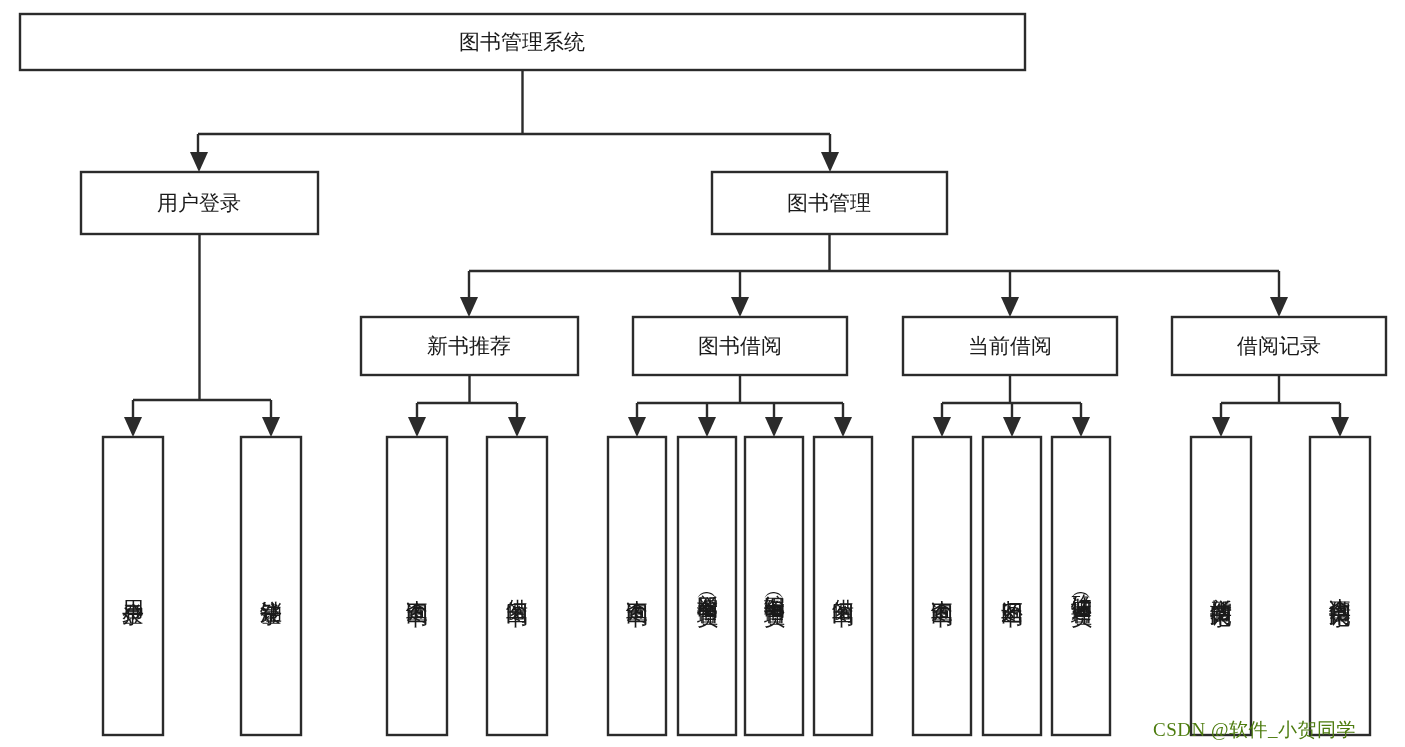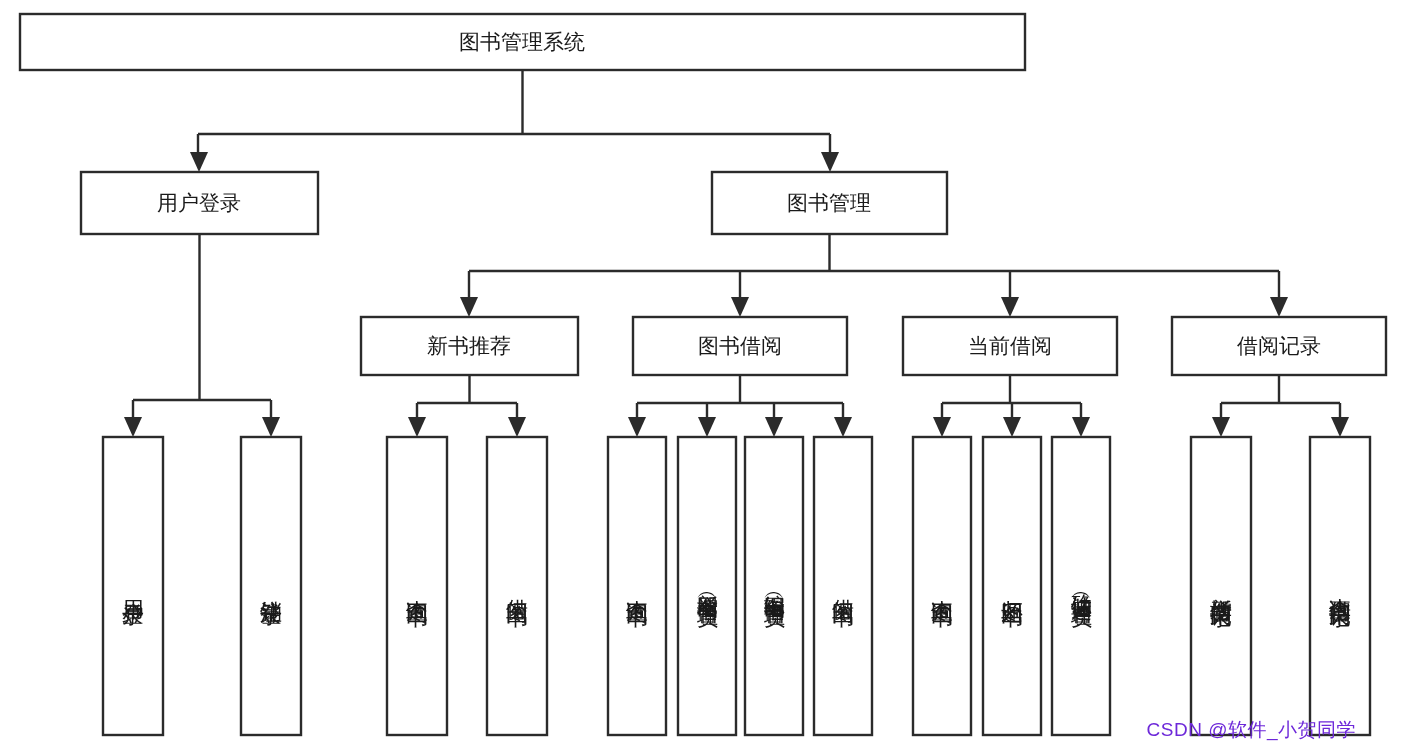--- a/index.html
+++ b/index.html
@@ -47,23 +47,23 @@
     font-family: "Liberation Sans", "DejaVu Sans", sans-serif;
     font-size: 21px;
     fill: #1a1a1a;
     text-anchor: middle;
     dominant-baseline: middle;
   }
   .watermark {
     position: absolute;
     right: 8px;
     bottom: 4px;
-    font-family: Liberation Sans, sans-serif;
+    font-family: Liberation Serif, serif;
     font-size: 19px;
-    color: #6d28d9;
+    color: #4d7c0f;
     white-space: nowrap;
     letter-spacing: 0.5px;
     pointer-events: none;
   }
 </style>
 </head>
 <body>
 
 <div id="diagram-root">
 

